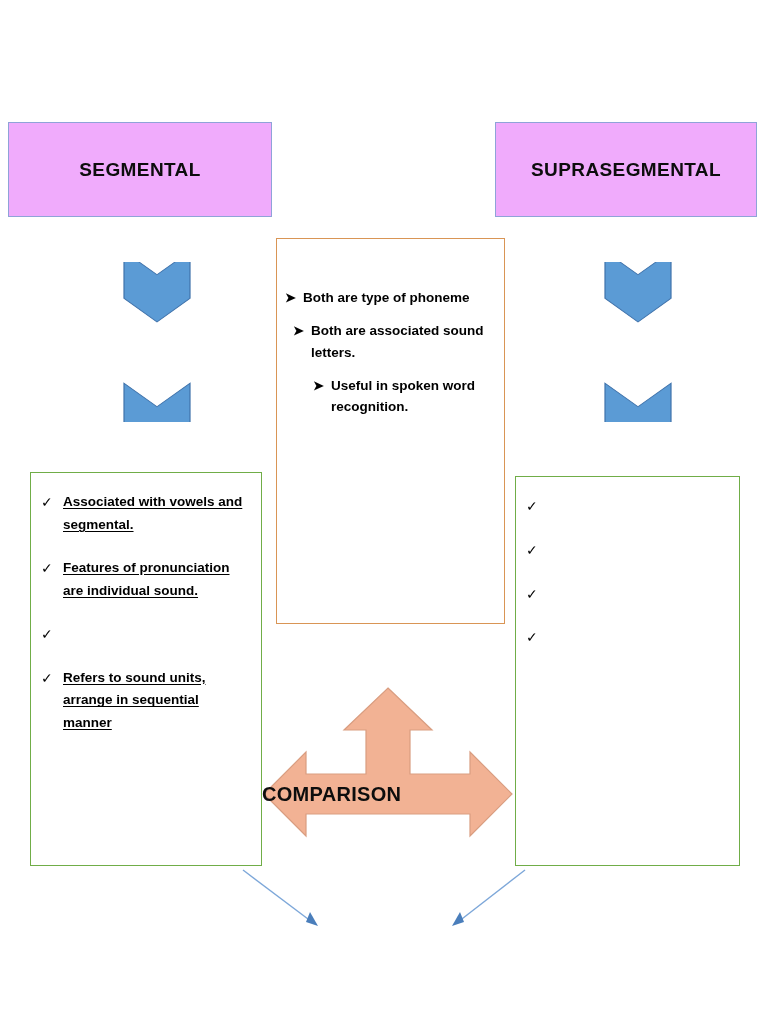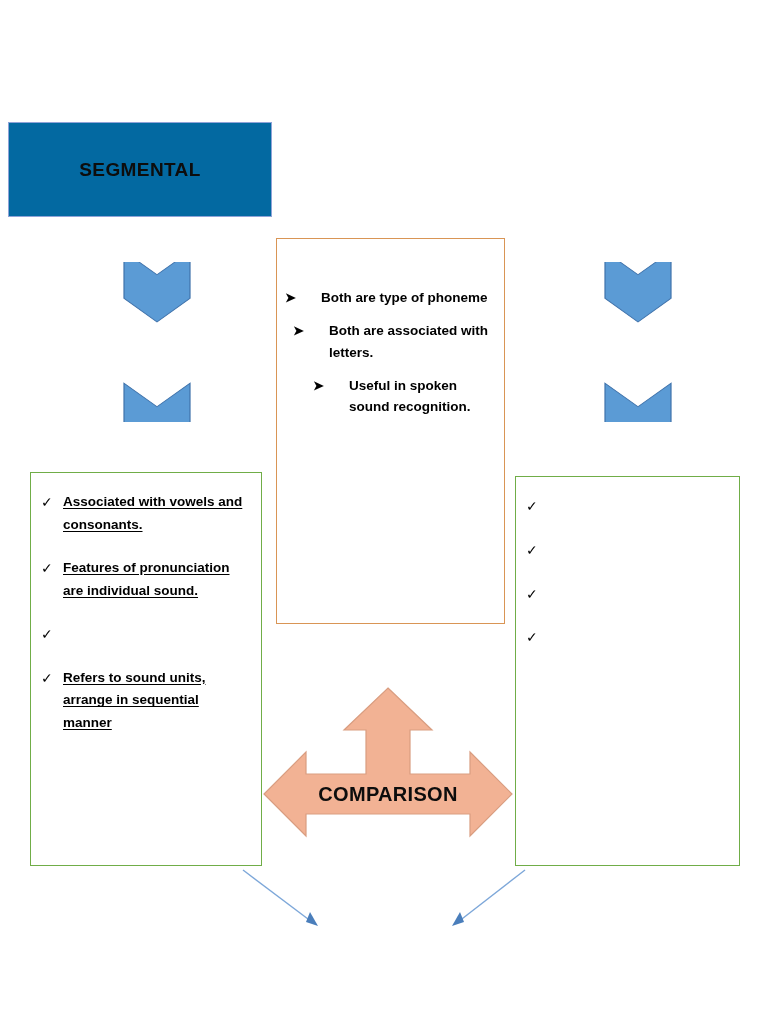--- a/index.html
+++ b/index.html
@@ -17,21 +17,21 @@
     position: relative;
     width: 768px;
     height: 1024px;
     background: #ffffff;
     overflow: hidden;
   }
 
   
   .header-box {
     position: absolute;
-    background: #0369a1;
+    background: #f0abfc;
     border: 1px solid #8fa3d8;
     display: flex;
     align-items: center;
     justify-content: center;
   }
   .header-box .header-label {
     font-weight: bold;
     font-size: 19px;
     letter-spacing: 0.4px;
     color: #0d0d0d;
@@ -70,21 +70,21 @@
     line-height: 1.62;
     color: #000000;
     margin-bottom: 11px;
   }
   .center-item .arrow-glyph {
     flex: 0 0 auto;
     font-size: 13px;
     margin-right: 7px;
     line-height: 1.62;
   }
-  .center-item .center-text { flex: 1 1 auto; margin-left: 18px; }
+  .center-item .center-text { flex: 1 1 auto; }
   .center-item.indent-1 { padding-left: 8px; }
   .center-item.indent-2 { padding-left: 28px; }
 
   
   .feature-box {
     position: absolute;
     border: 1.5px solid #70ad47;
     background: #ffffff;
     padding: 18px 10px 10px 10px;
   }
@@ -121,21 +121,21 @@
     top: 686px;
     width: 252px;
     height: 160px;
   }
   #comparison-arrow svg { display: block; width: 100%; height: 100%; }
   #comparison-label {
     position: absolute;
     left: 262px;
     top: 783px;
     width: 252px;
-    text-align: center;
+    text-align: left;
     font-size: 20px;
     font-weight: bold;
     color: #0d0d0d;
     letter-spacing: 0.3px;
     pointer-events: none;
   }
 
   
   #bottom-connectors {
     position: absolute;
@@ -148,20 +148,23 @@
 </style>
 </head>
 <body>
 
 <div id="canvas">
 
   <div id="header-left" class="header-box">
     <span class="header-label">SEGMENTAL</span>
   </div>
 
+  <div id="header-right" class="header-box">
+    <span class="header-label">SUPRASEGMENTAL</span>
+  </div>
 
   <div id="chevrons-left" class="chevron-stack">
     <svg viewBox="0 0 70 160" xmlns="http://www.w3.org/2000/svg" aria-hidden="true">
       <g>
         <polygon points="2,2 35,40 68,2 68,78 35,116 2,78" fill="#5b9bd5" stroke="#3f72ab" stroke-width="1.2" transform="translate(0,-12) scale(1,0.62)"></polygon>
       </g>
       <g>
         <polygon points="2,2 35,40 68,2 68,78 35,116 2,78" fill="#5b9bd5" stroke="#3f72ab" stroke-width="1.2" transform="translate(0,120) scale(1,0.62)"></polygon>
       </g>
     </svg>
@@ -180,35 +183,35 @@
 
   <div id="center-box">
 
     <div class="center-item indent-0">
       <span class="arrow-glyph">➤</span>
       <span class="center-text">Both are type of phoneme</span>
     </div>
 
     <div class="center-item indent-1">
       <span class="arrow-glyph">➤</span>
-      <span class="center-text">Both are associated with letters.</span>
+      <span class="center-text">Both are associated sound letters.</span>
     </div>
 
     <div class="center-item indent-2">
       <span class="arrow-glyph">➤</span>
-      <span class="center-text">Useful in spoken sound recognition.</span>
+      <span class="center-text">Useful in spoken word recognition.</span>
     </div>
 
   </div>
 
   <div id="box-left" class="feature-box">
 
     <div class="feature-item">
       <span class="check-glyph">✓</span>
-      <span class="feature-text">Associated with vowels and consonants.</span>
+      <span class="feature-text">Associated with vowels and segmental.</span>
     </div>
 
     <div class="feature-item">
       <span class="check-glyph">✓</span>
       <span class="feature-text">Features of pronunciation are individual sound.</span>
     </div>
 
     <div class="feature-item">
       <span class="check-glyph">✓</span>
     </div>

